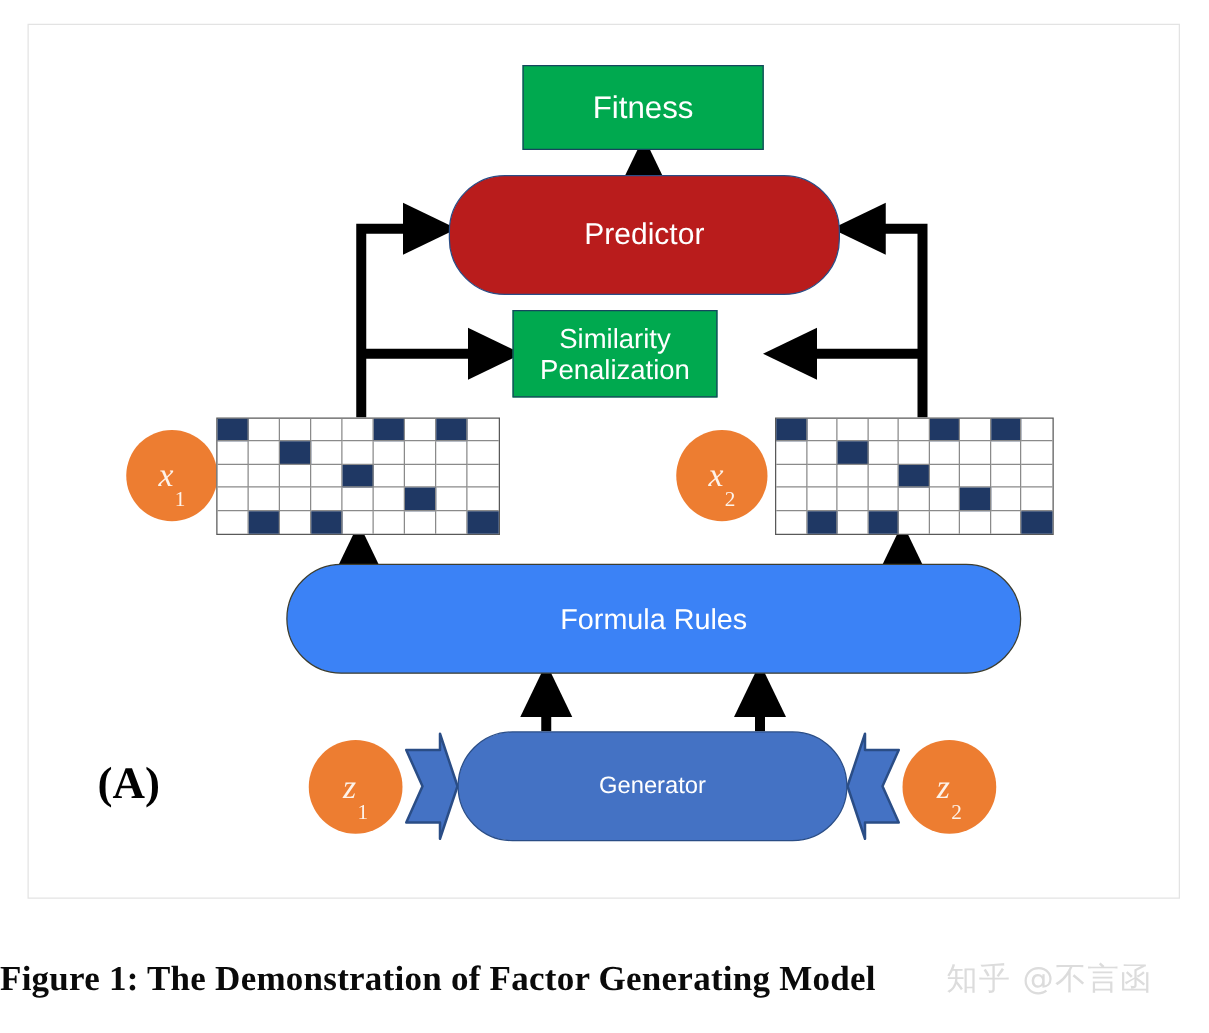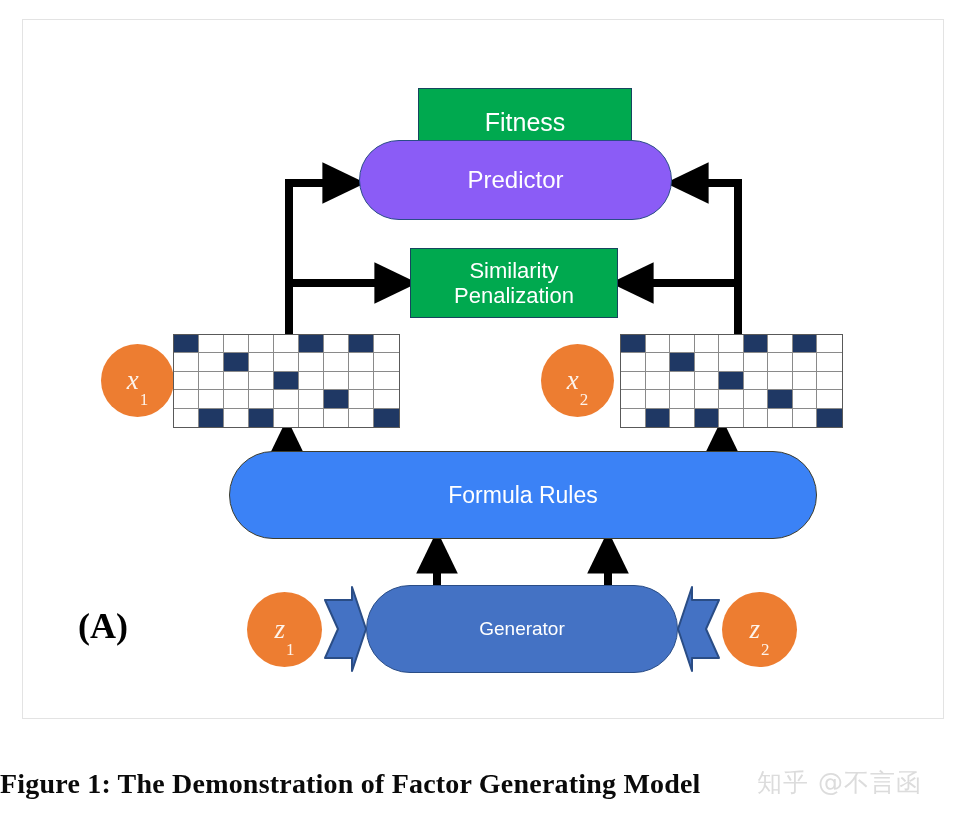--- a/index.html
+++ b/index.html
@@ -80,35 +80,34 @@
   }
   .node.rect {
     border: 1px solid #17455e;
   }
   .node.pill {
     border: 1px solid #2a4d86;
   }
 
   #node-fitness {
     left: 418px; top: 52px;
-    width: 214px; height: 68px;
+    width: 193px; height: 68px;
     background: #00A94F;
     font-size: 25px;
-    margin-top: 36px;
   }
   #node-predictor {
     left: 359px; top: 140px;
-    width: 313px; height: 80px;
-    background: #8b5cf6;
+    width: 313px; height: 96px;
+    background: #b91c1c;
     border-radius: 45px;
     font-size: 24px;
   }
   #node-similarity {
     left: 410px; top: 248px;
-    width: 208px; height: 70px;
+    width: 164px; height: 70px;
     background: #00A94F;
     font-size: 22px;
     font-weight: normal;
   }
   #node-formula {
     left: 229px; top: 451px;
     width: 588px; height: 88px;
     background: #3b82f6;
     border: 1px solid #3d3d2e;
     border-radius: 44px;

